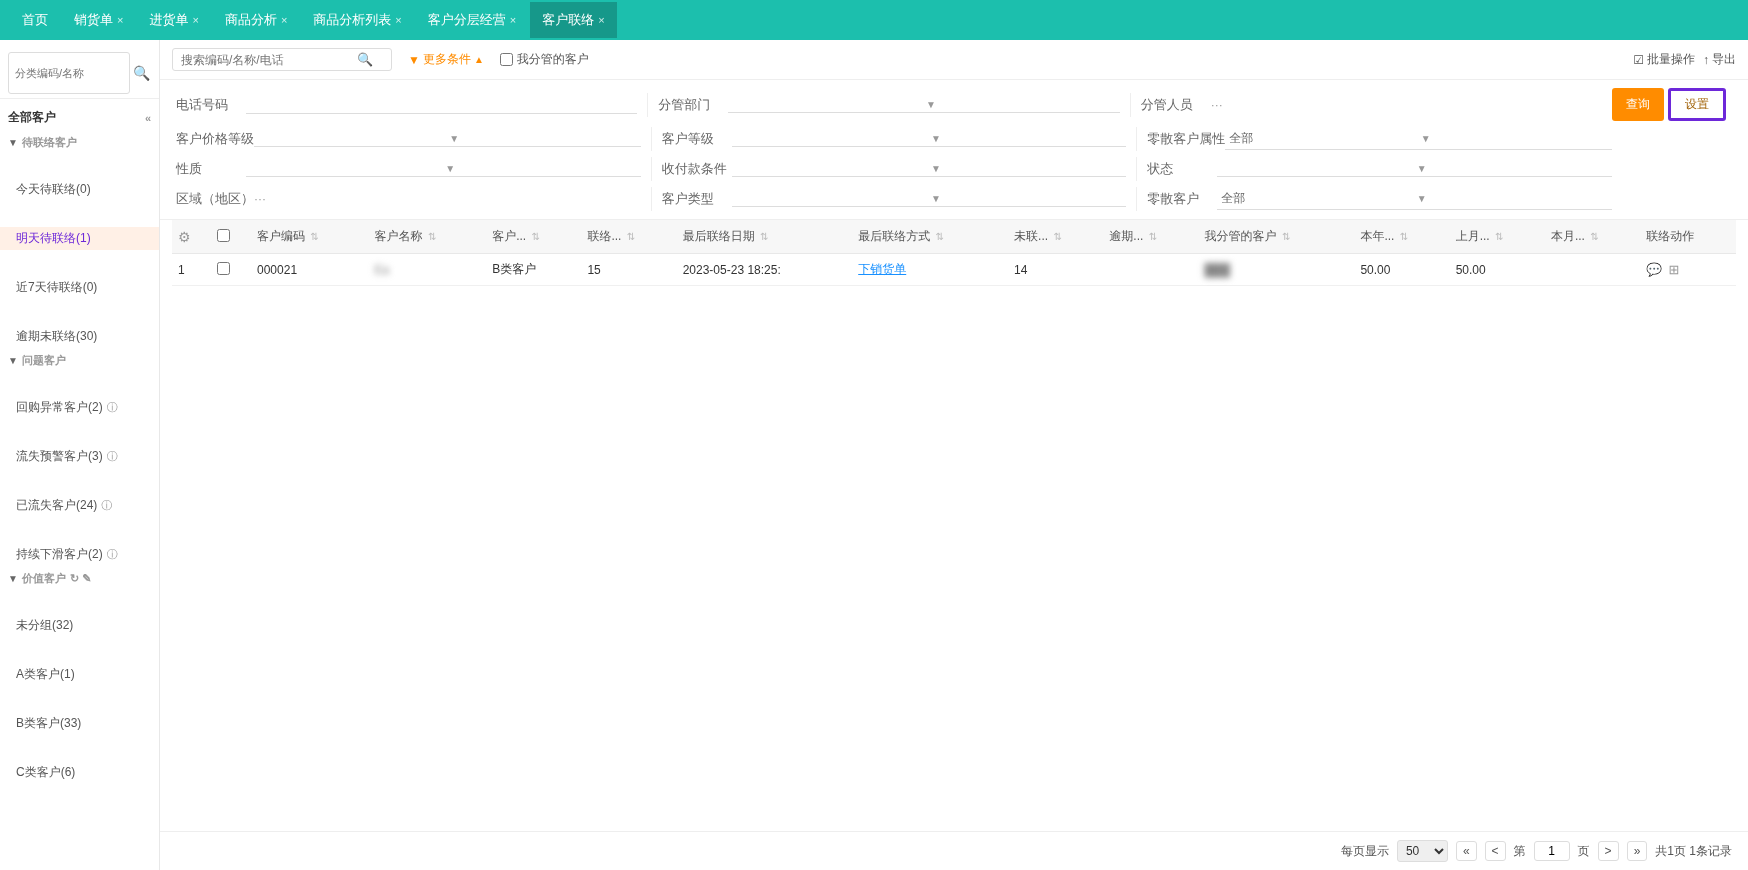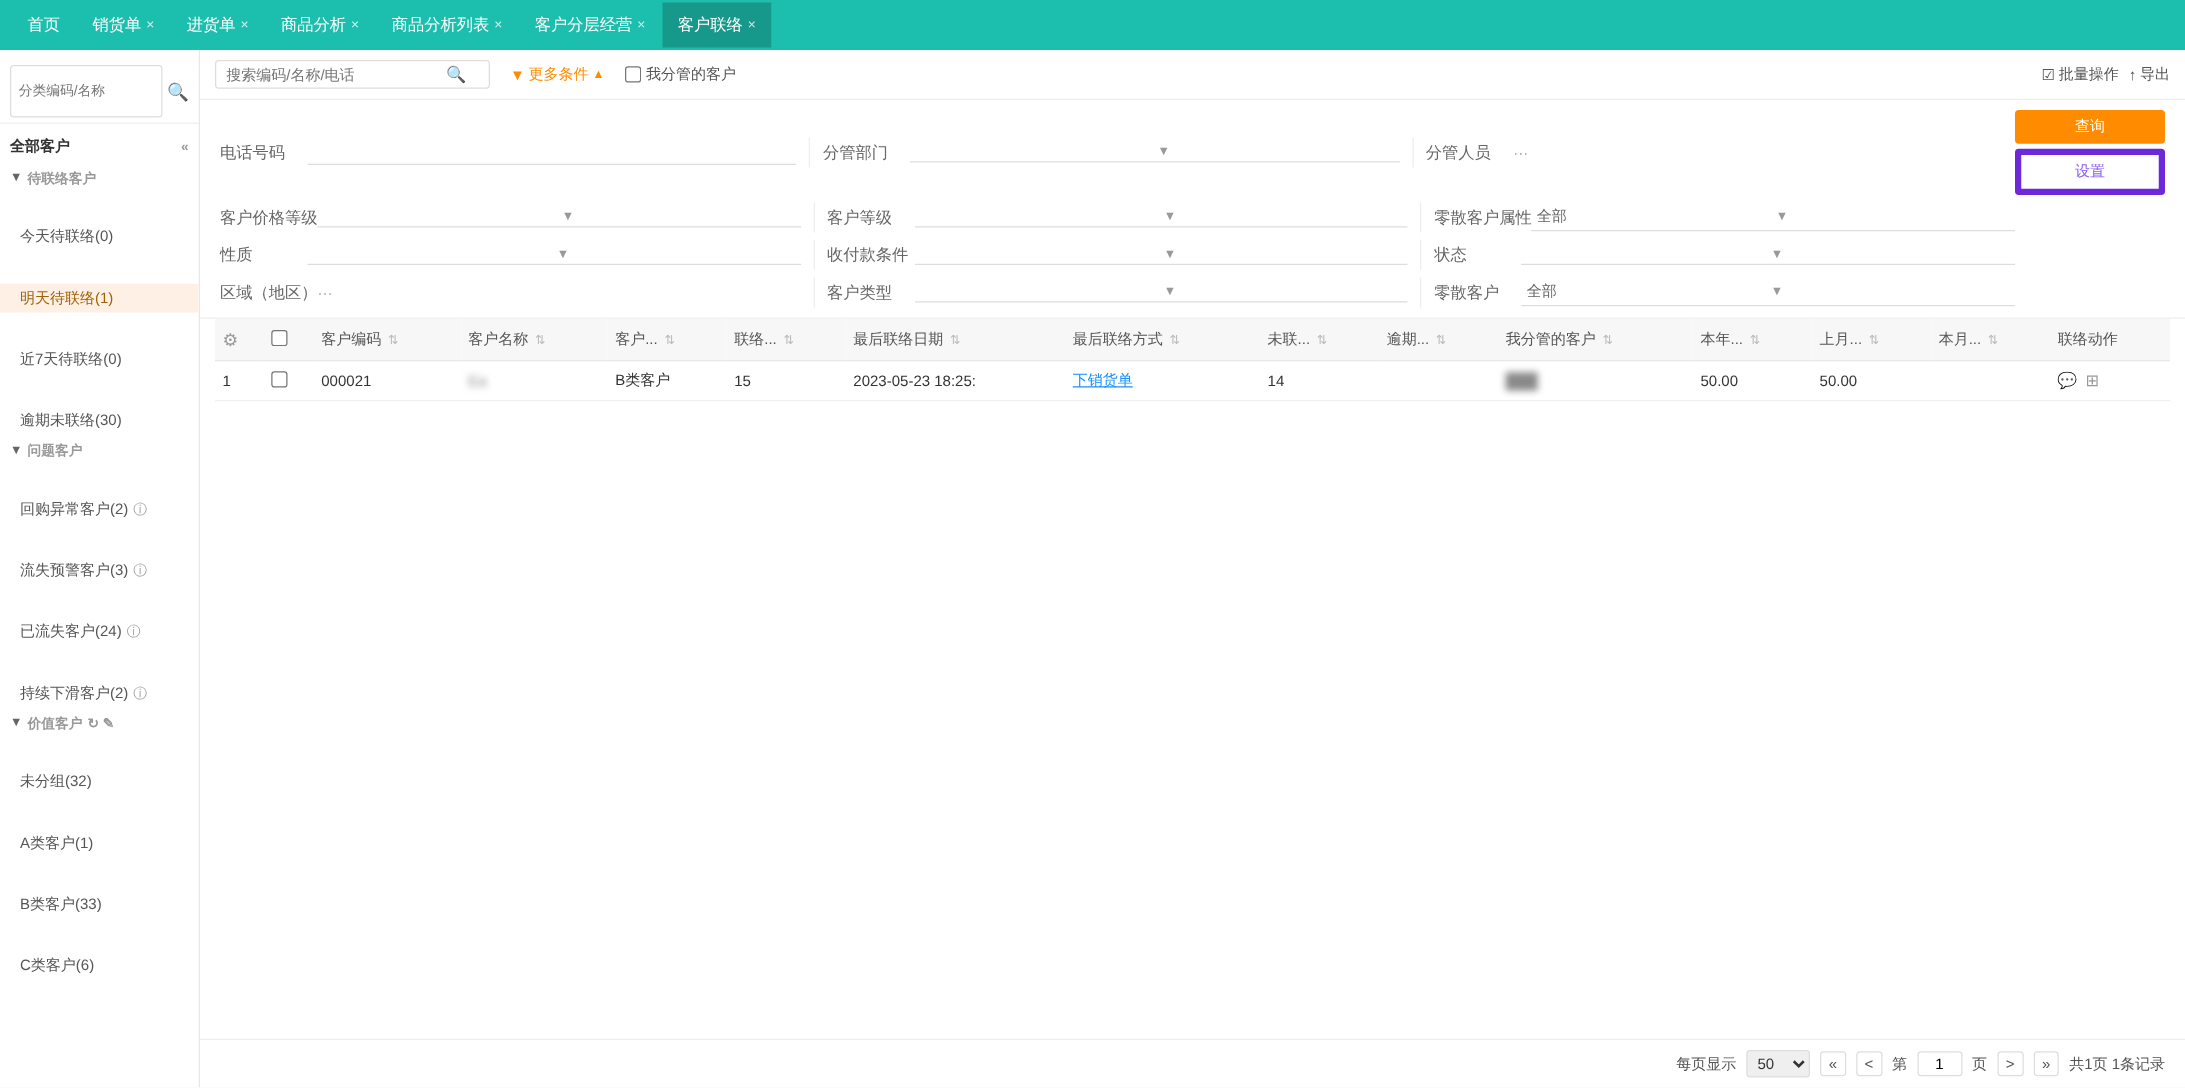--- a/index.html
+++ b/index.html
@@ -37,21 +37,21 @@
     }
     .sidebar-group-header {
       display: flex; align-items: center; padding: 4px 8px; font-size: 12px; font-weight: bold;
       color: #333; cursor: pointer; justify-content: space-between;
     }
     .sidebar-group-header .collapse-btn { color: #999; font-size: 11px; }
     .sidebar-category {
       padding: 3px 8px 3px 16px; font-size: 12px; color: #555; cursor: pointer;
       display: flex; align-items: center; gap: 4px; margin-top: 26px;
     }
-    .sidebar-category.active { background: #fff0e6; color: #a16207; }
+    .sidebar-category.active { background: #fff0e6; color: #6d28d9; }
     .sidebar-section-title {
       padding: 5px 8px 2px 8px; font-size: 11px; color: #999; font-weight: bold;
       display: flex; align-items: center; gap: 4px;
     }
     .sidebar-section-title .section-icons { display: flex; gap: 3px; }
     .sidebar-section-title .s-icon { color: #999; cursor: pointer; font-size: 11px; }
     .collapse-arrow { font-size: 10px; color: #666; }
 
     
     .content-area { flex: 1; display: flex; flex-direction: column; overflow: hidden; background: #fff; }
@@ -103,21 +103,21 @@
     .filter-select .arrow { color: #999; font-size: 10px; }
     .filter-more { color: #999; font-size: 12px; cursor: pointer; }
     .filter-divider { width: 1px; background: #eee; height: 24px; margin: 0 10px; }
 
     
     .query-btn {
       background: #ff8c00; color: #fff; border: none; border-radius: 3px;
       padding: 5px 14px; cursor: pointer; font-size: 12px; white-space: nowrap;
     }
     .reset-btn {
-      background: #fff; color: #8b5cf6; border: 5px solid #6d28d9; border-radius: 3px;
+      background: #fff; color: #a16207; border: 3px solid #6d28d9; border-radius: 3px;
       padding: 5px 14px; cursor: pointer; font-size: 12px; white-space: nowrap;
     }
 
     
     .table-area { flex: 1; overflow: auto; padding: 0 12px; }
     table { width: 100%; border-collapse: collapse; font-size: 12px; }
     thead tr { background: #f7f7f7; }
     th {
       padding: 8px 6px; text-align: left; color: #555; font-weight: normal;
       border-bottom: 1px solid #e8e8e8; white-space: nowrap;
@@ -306,21 +306,21 @@
           <div class="filter-select">
             <span></span>
             <span class="arrow">▼</span>
           </div>
         </div>
         <div class="filter-divider"></div>
         <div class="filter-cell">
           <span class="filter-label">分管人员</span>
           <span class="filter-more">···</span>
         </div>
-        <div style="width:120px; display:flex; flex-direction:column; gap:4px; margin-left:10px;">
+        <div style="width:120px; display:flex; flex-direction:row; gap:4px; margin-left:10px;">
           <button class="query-btn">查询</button>
           <button class="reset-btn">设置</button>
         </div>
       </div>
 
       <div class="filter-row">
         <div class="filter-cell">
           <span class="filter-label">客户价格等级</span>
           <div class="filter-select">
             <span></span>

